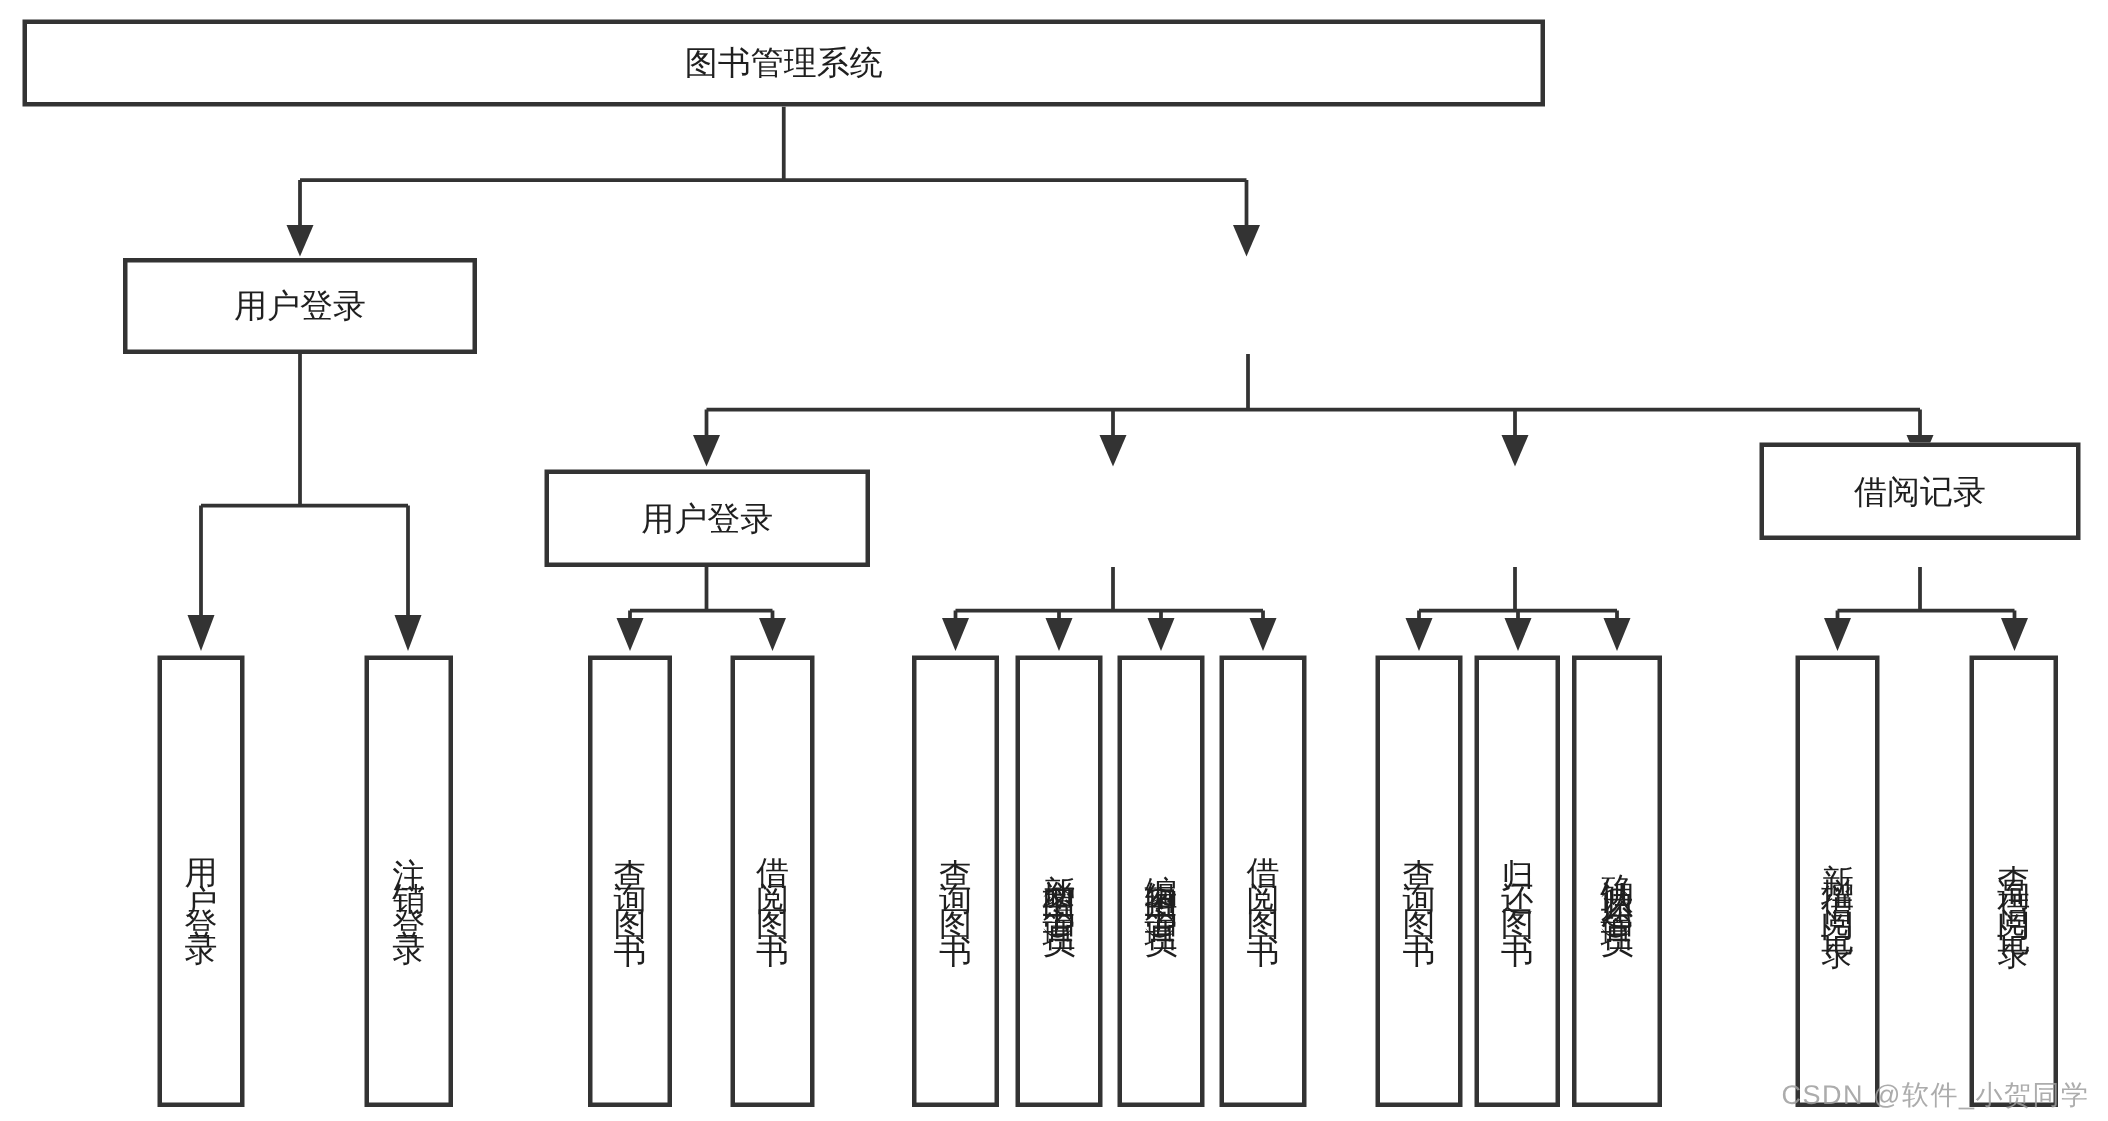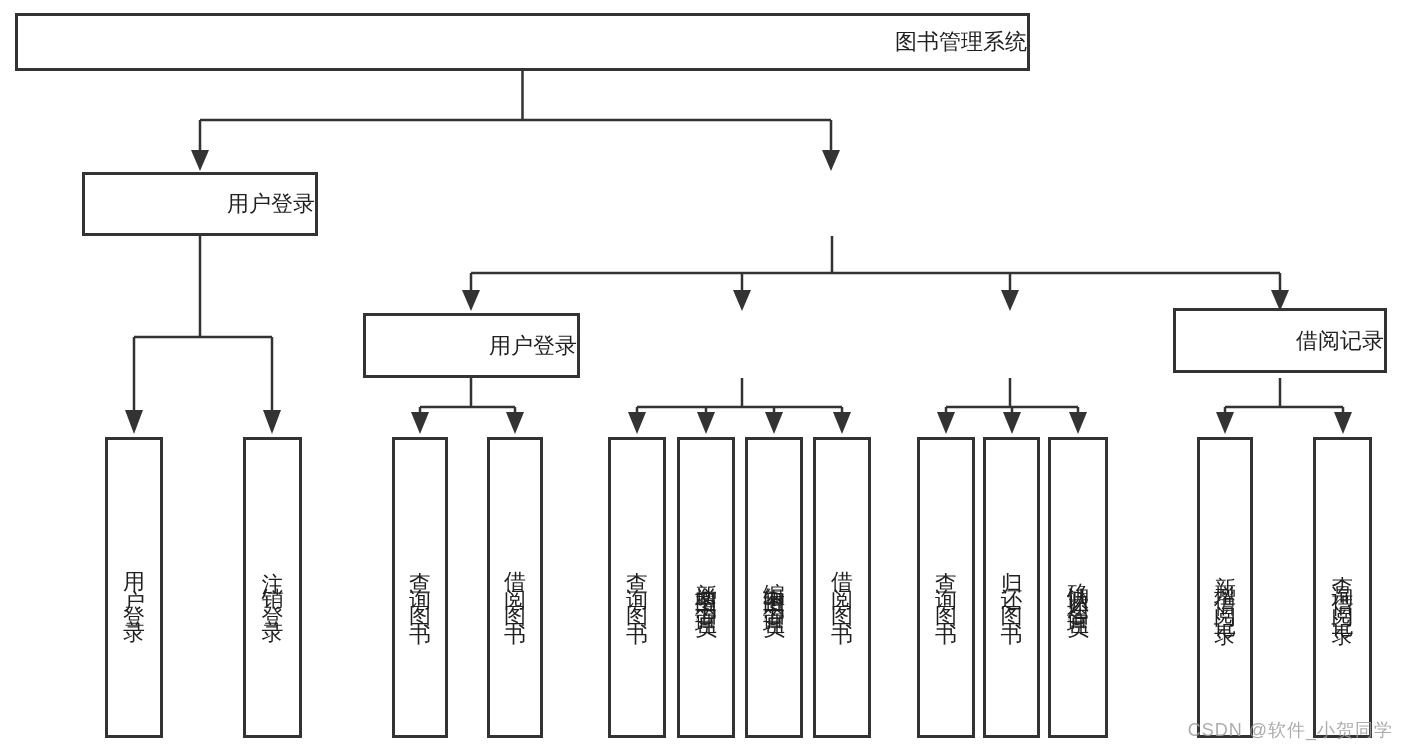--- a/index.html
+++ b/index.html
@@ -11,21 +11,21 @@
     color:#222222;
     overflow:hidden;
   }
   .connectors{position:absolute;left:0;top:0;width:1405px;height:747px;z-index:1;}
   .connectors path{stroke:#333333;stroke-width:2.5;fill:none;}
   .connectors polygon{fill:#333333;stroke:none;}
   .node{
     position:absolute;z-index:2;
     background:#ffffff;
     border:3px solid #333333;
-    display:flex;align-items:center;justify-content:flex-end;
+    display:flex;align-items:center;justify-content:center;
     font-size:22px;color:#1f1f1f;
     box-sizing:border-box;
     white-space:nowrap;
   }
   .vnode{
     position:absolute;z-index:2;
     background:#ffffff;
     border:3px solid #333333;
     display:flex;align-items:center;justify-content:center;
     box-sizing:border-box;
@@ -97,21 +97,21 @@
     <span>图书管理系统</span>
   </div>
 
   <div class="node" style="left:82px;top:172px;width:236px;height:64px">
     <span>用户登录</span>
   </div>
 
   <div class="node" style="left:363px;top:313px;width:217px;height:65px">
     <span>用户登录</span>
   </div>
-  <div class="node" style="left:1173px;top:308px;width:214px;height:65px">
+  <div class="node" style="left:1173px;top:295px;width:214px;height:65px">
     <span>借阅记录</span>
   </div>
 
   <div class="vnode s" style="left:105px;top:437px;width:58px;height:301px">
     <span>用户登录</span>
   </div>
   <div class="vnode s" style="left:243px;top:437px;width:59px;height:301px">
     <span>注销登录</span>
   </div>
 

